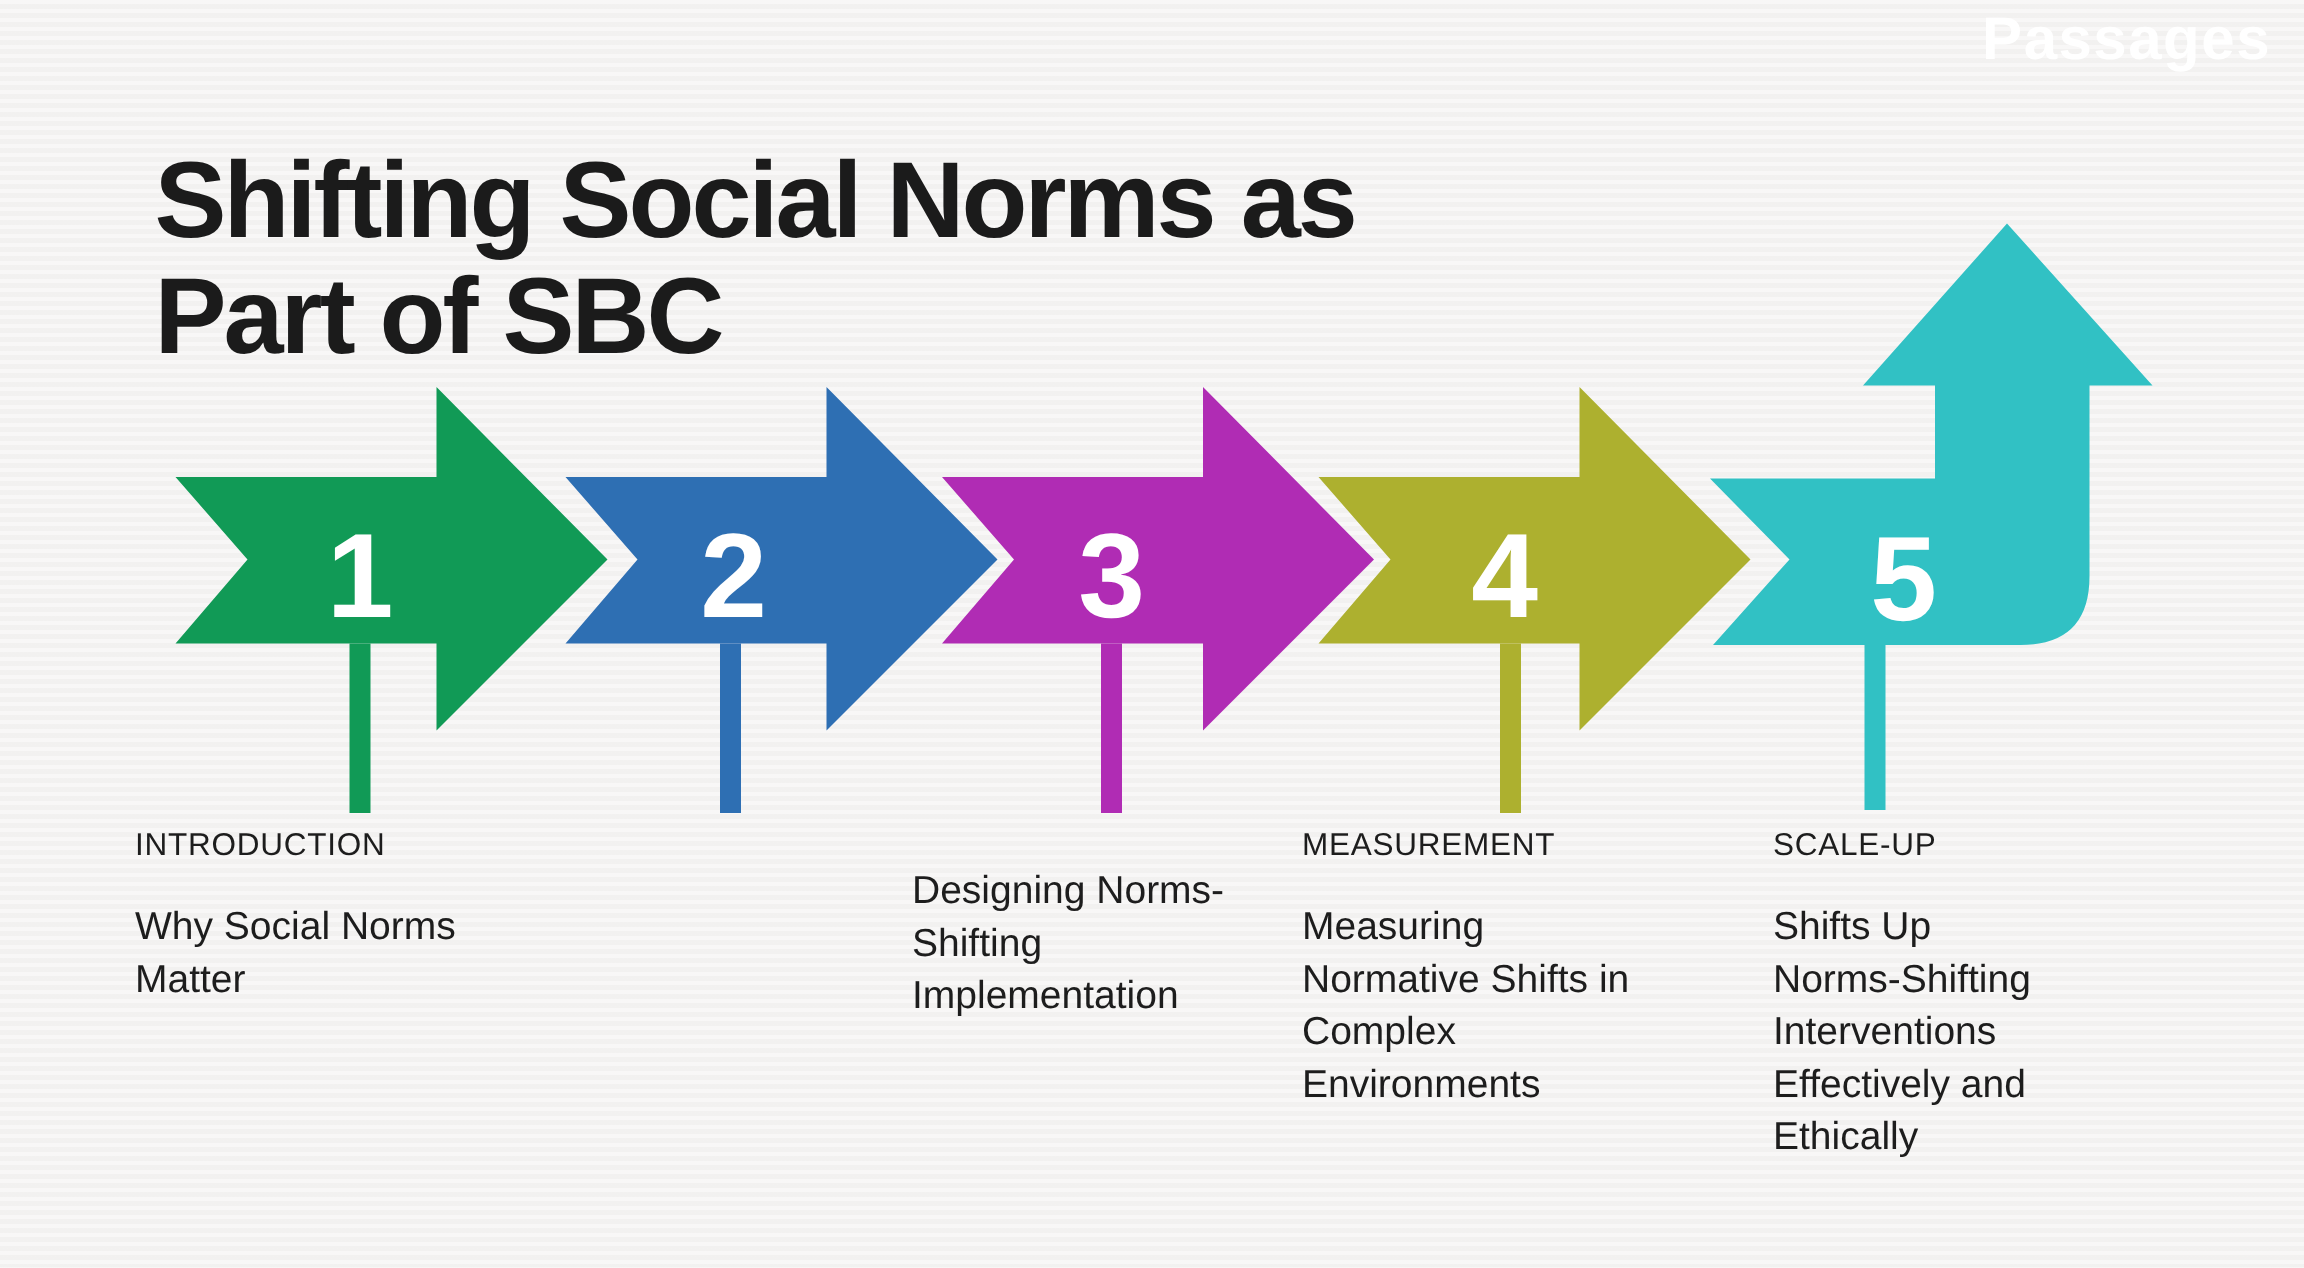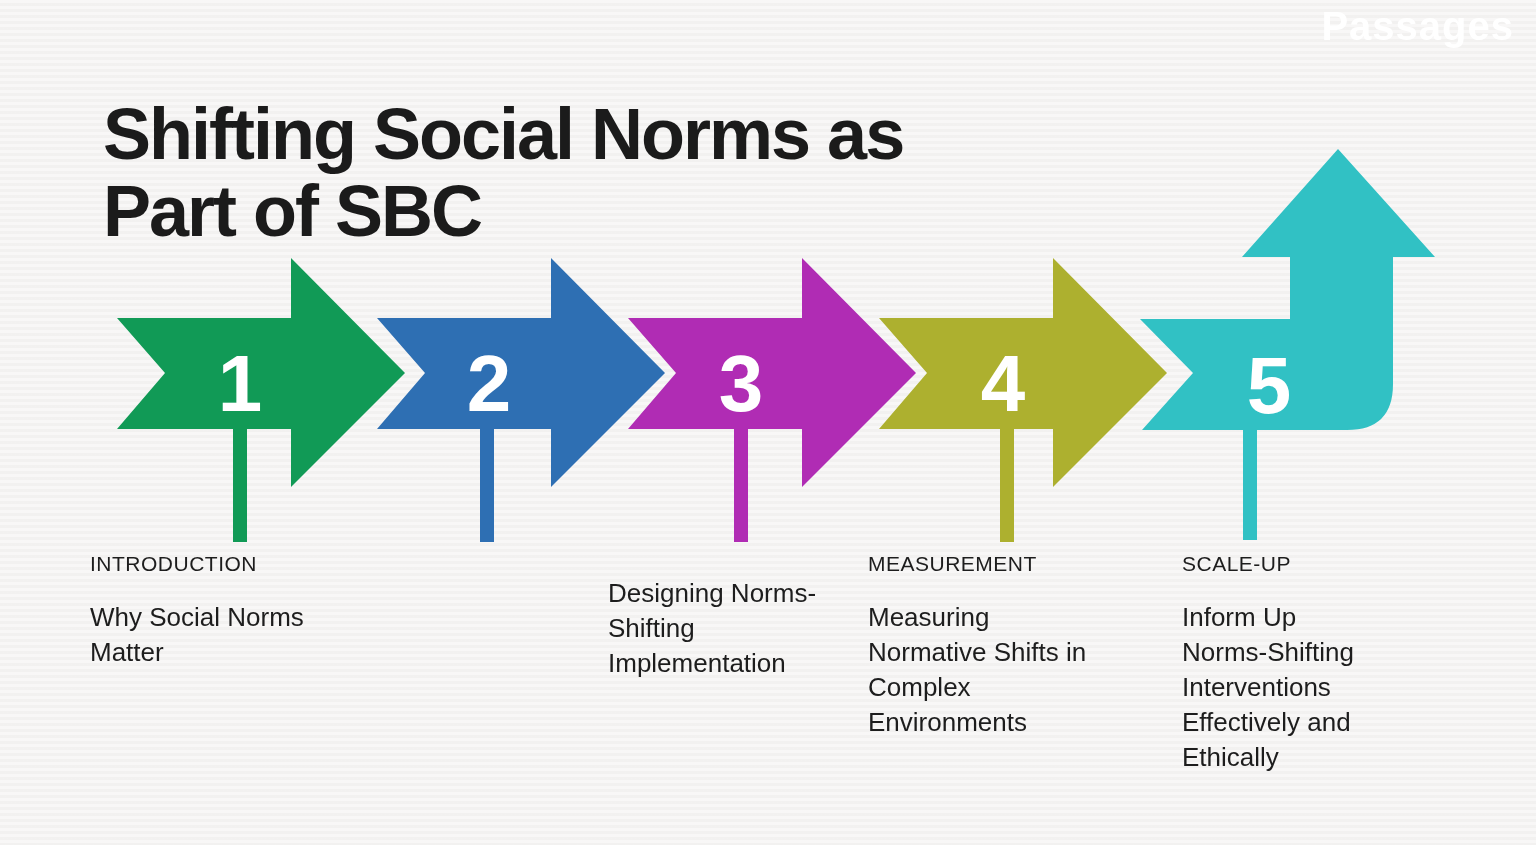--- a/index.html
+++ b/index.html
@@ -97,20 +97,20 @@
   <div class="stage-label col-4">
     <div class="stage-category">MEASUREMENT</div>
     <div class="stage-description">Measuring
 Normative Shifts in
 Complex
 Environments</div>
   </div>
 
   <div class="stage-label col-5">
     <div class="stage-category">SCALE-UP</div>
-    <div class="stage-description">Inform Up
+    <div class="stage-description">Shifts Up
 Norms-Shifting
 Interventions
 Effectively and
 Ethically</div>
   </div>
 
 </div>
 
 </body></html>

